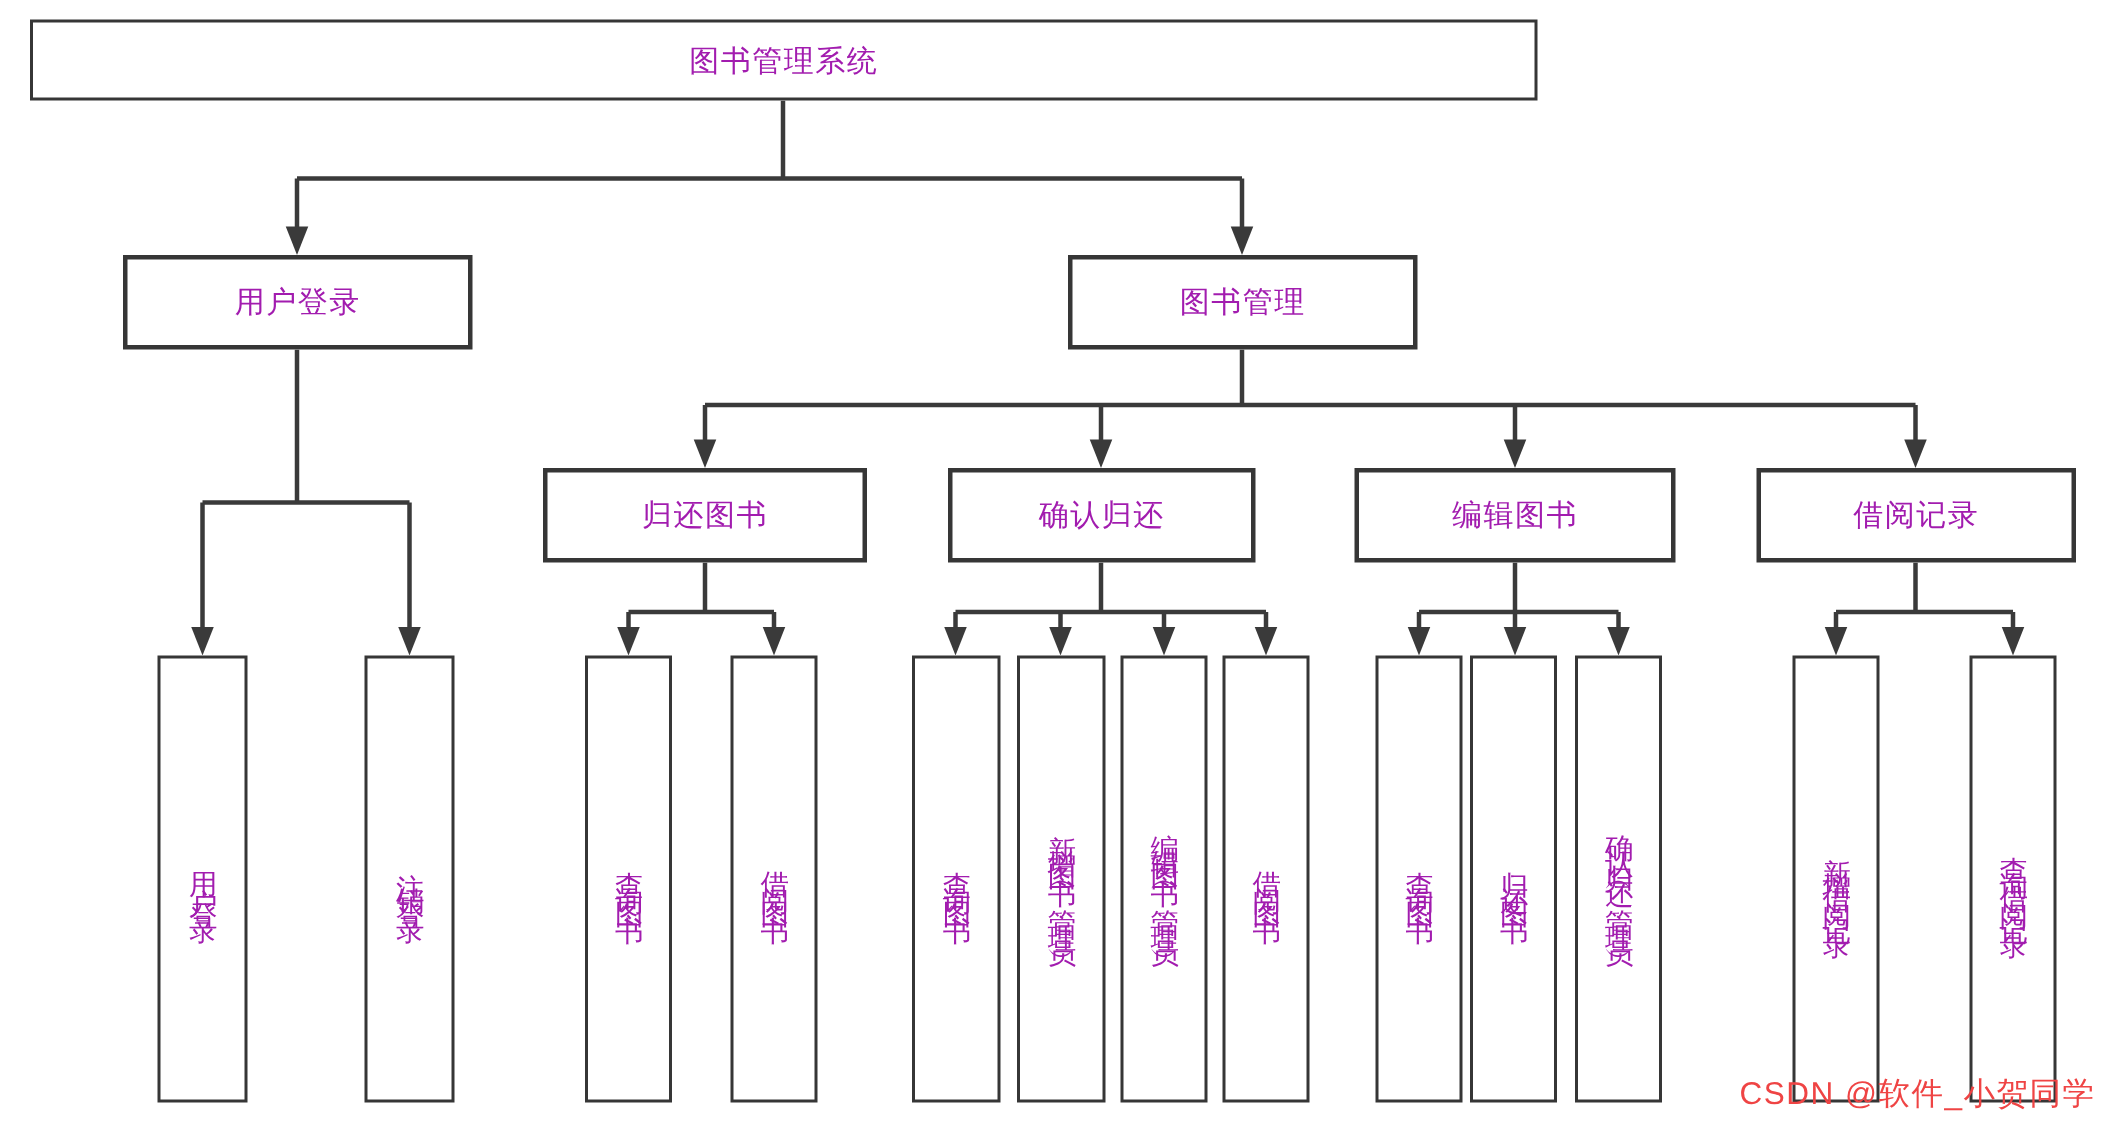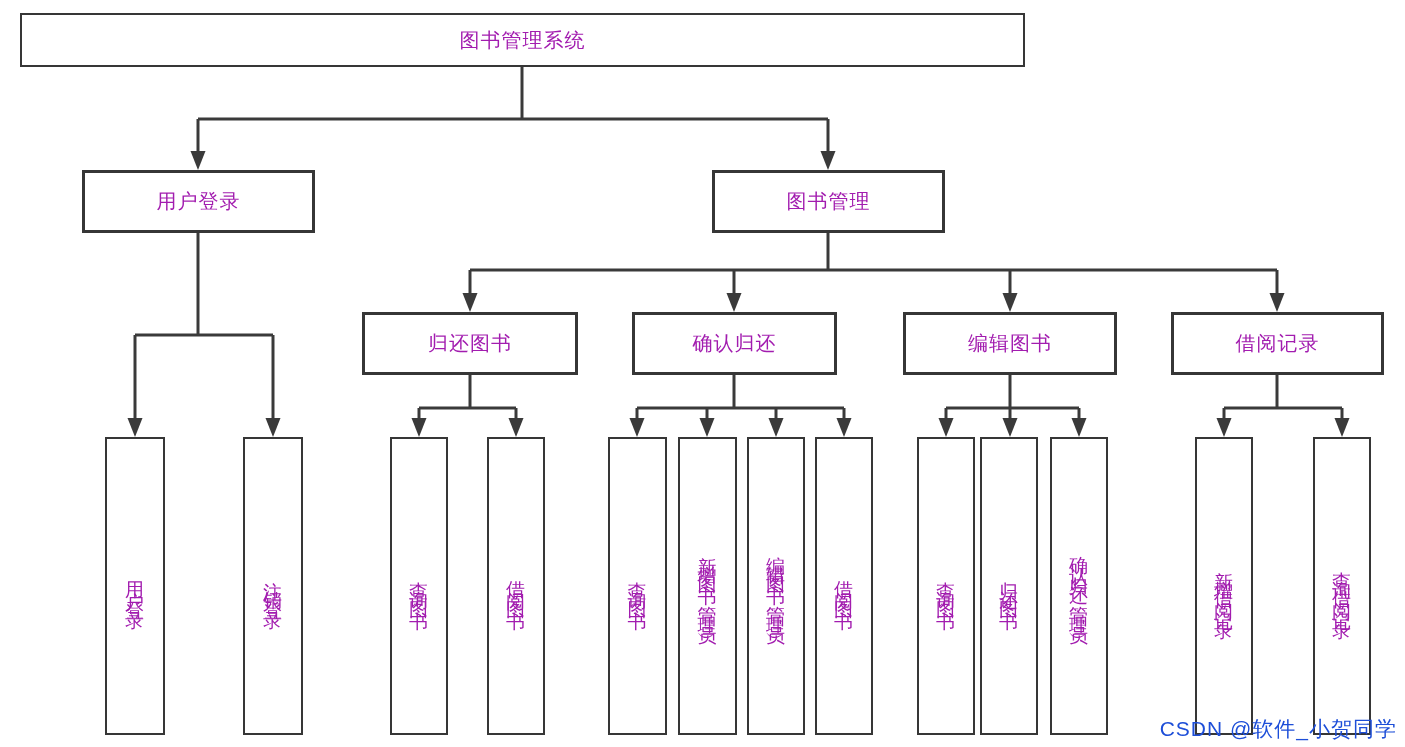--- a/index.html
+++ b/index.html
@@ -79,21 +79,21 @@
   #l-return   { left: 980px;  width: 58px; }
   #l-confirm  { left: 1050px; width: 58px; }
   #l-addrec   { left: 1195px; width: 58px; }
   #l-queryrec { left: 1313px; width: 58px; }
 
   #watermark {
     position: absolute;
     right: 8px;
     bottom: 4px;
     font-size: 21px;
-    color: #1d4ed8;
+    color: #ef4444;
     letter-spacing: 1px;
     z-index: 5;
     user-select: none;
   }
 </style>
 </head>
 <body>
 
 <div id="canvas">
 

